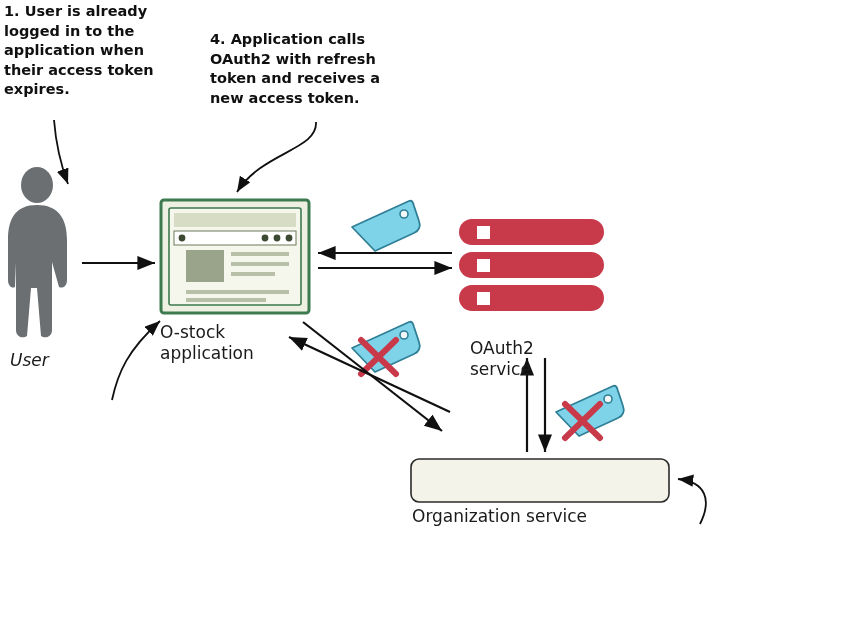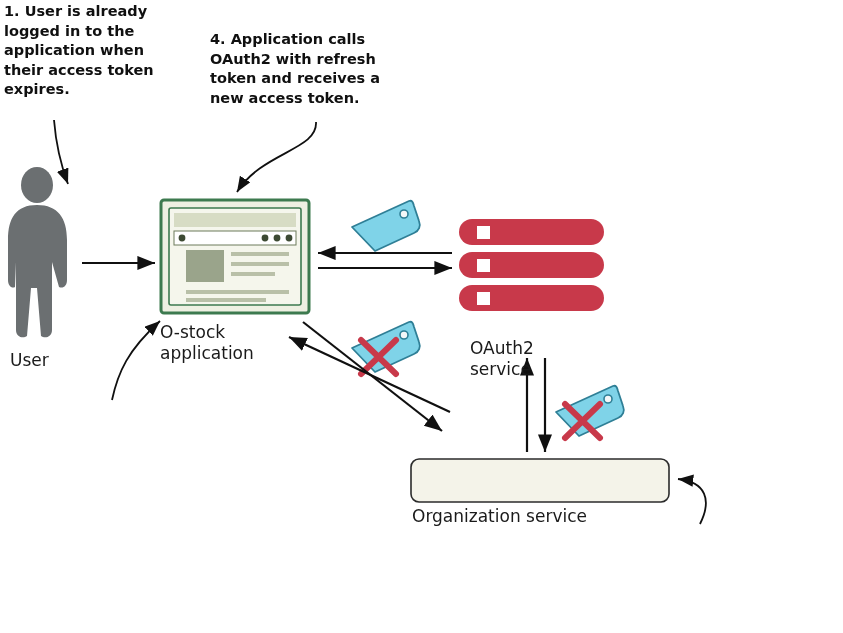--- a/index.html
+++ b/index.html
@@ -38,21 +38,21 @@
     line-height: 1.25;
     color: #1a1a1a;
     text-align: left;
     font-family: "DejaVu Sans", "Liberation Sans", sans-serif;
   }
   .annot-1 { left: 4px;  top: 2px;   width: 166px; }
   .annot-4 { left: 210px; top: 30px;  width: 200px; }
   .annot-2 { left: 28px;  top: 408px; width: 230px; }
   .annot-3 { left: 580px; top: 524px; width: 250px; }
 
-  .label-user   { left: 10px;  top: 350px; width: 80px; }
+  .label-user   { left: 10px;  top: 350px; width: 80px; font-style: italic; }
   .label-app    { left: 160px; top: 322px; width: 150px; }
   .label-oauth  { left: 470px; top: 318px; width: 140px; }
   .label-org    { left: 412px; top: 470px; width: 256px; margin-top: 36px; }
 </style>
 </head>
 <body>
 
 <div id="canvas">
 
   <svg class="svg-layer" viewBox="0 0 843 633">

